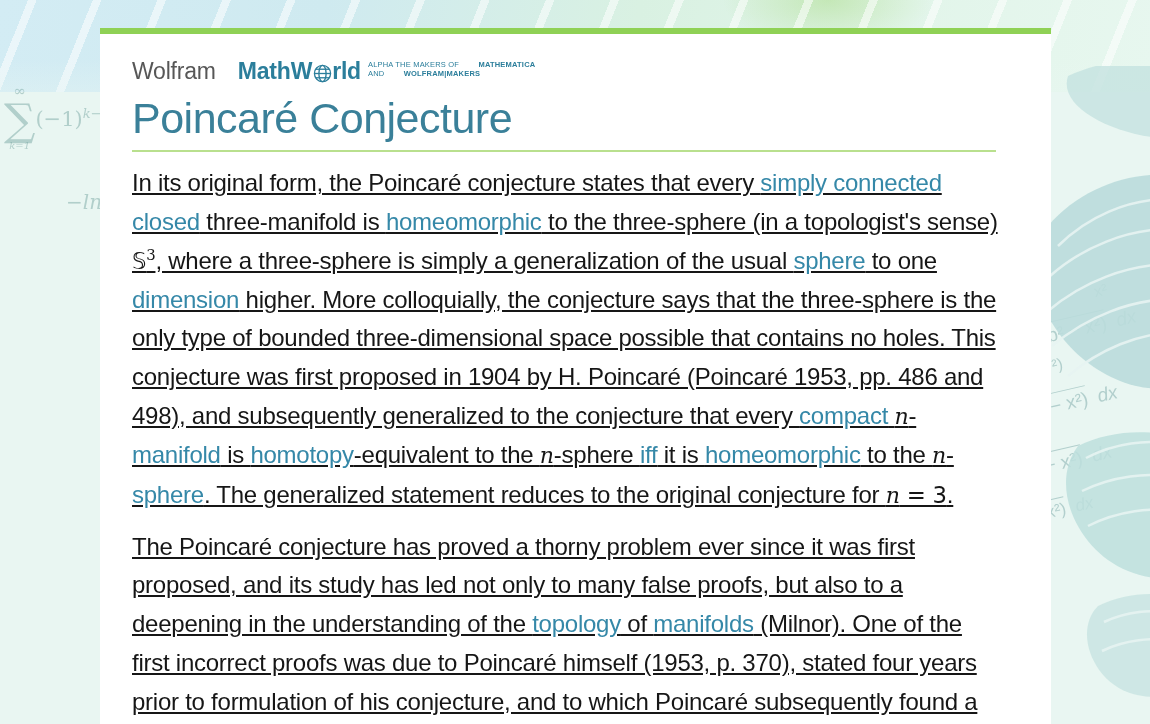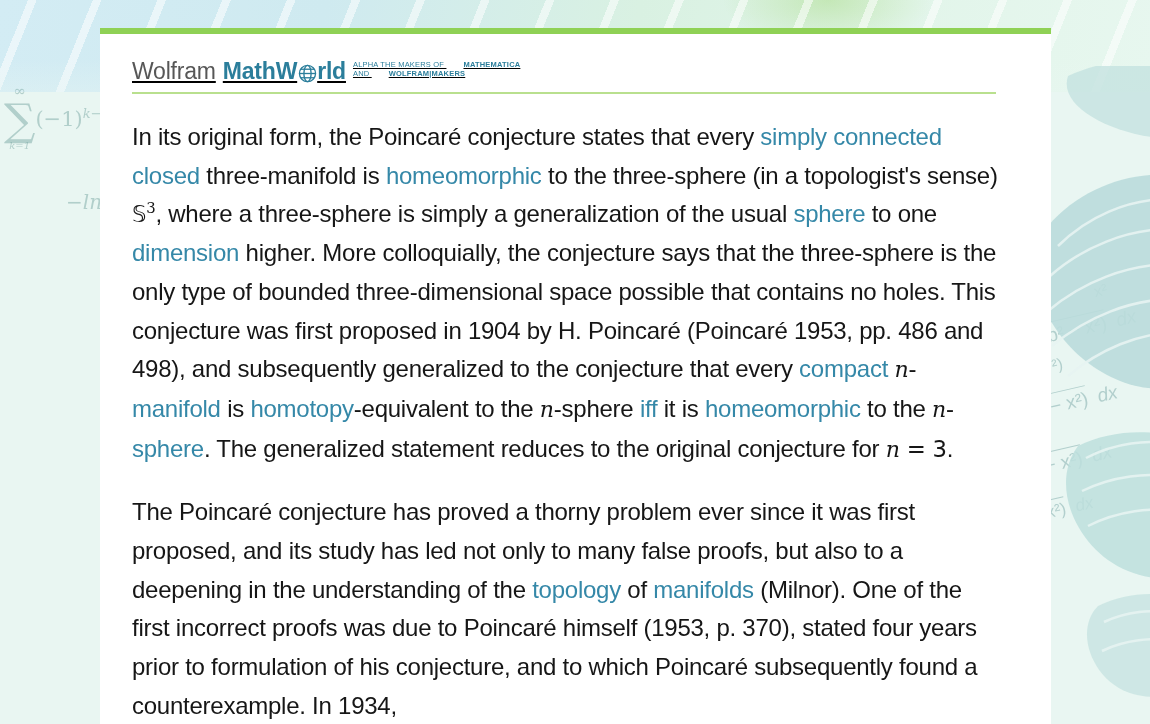--- a/index.html
+++ b/index.html
@@ -48,37 +48,37 @@
   .surface { position:absolute; right:-128px; top:66px; width:240px; height:640px; }
 
   
   .card {
     position:absolute; left:100px; top:28px; width:951px; height:calc(724px - 28px);
     background:#ffffff; border-top:6px solid #8fd155;
   }
   .card-inner { padding:24px 32px 0 32px; }
 
   
-  .logo-row { display:flex; align-items:flex-start; cursor:pointer;text-decoration:underline; }
+  .logo-row { display:flex; align-items:flex-start; cursor:pointer; }
   .logo-wolfram { font-size:23px; color:#575757; letter-spacing:-0.2px; }
-  .logo-mathworld { font-size:23px; color:#2b7e9b; font-weight:bold; letter-spacing:-0.2px; margin-left:7px; display:inline-flex; align-items:center; }
+  .logo-mathworld { font-size:23px; color:#2b7e9b; font-weight:bold; letter-spacing:-0.2px; margin-left:22px; display:inline-flex; align-items:center; }
   .globe { width:19px; height:19px; margin:3px 0 0 1px; }
   .tagline { margin:2px 0 0 7px; font-size:7.5px; line-height:9px; color:#2b7e9b; letter-spacing:.2px; }
   .tagline b { font-weight:bold;padding-left:17px; }
 
   
   .page-title {
     margin-top:9px; font-size:43px; font-weight:500; color:#3a8099; letter-spacing:-0.5px;
     line-height:1.15;
   }
   .title-rule { border:none; height:2px; background:#b9e08e; width:864px; margin-top:7px; }
 
   
   .article { width:866px; color:#161616; font-size:24px; line-height:38.7px; letter-spacing:-0.25px; }
-  .article p { margin-top:24px; }
+  .article p { margin-top:12px;text-decoration:underline; }
   .article a.lnk { color:#3588a8; text-decoration:none; }
   .math  { font-family:"DejaVu Serif", serif; font-style:italic; font-size:.92em; }
   .roman { font-family:"DejaVu Sans", serif; font-size:.95em; }
   .sup   { font-family:"DejaVu Serif", serif; vertical-align:super; font-size:.62em; line-height:0; }
   .txt   { }
 </style>
 </head>
 <body>
 
 <div class="bg">
@@ -142,20 +142,21 @@
             </g>
           </svg>
           <span>rld</span>
         </span>
       <div class="tagline">
         <div><span>ALPHA THE MAKERS OF </span><b>MATHEMATICA</b></div>
         <div><span>AND </span><b>WOLFRAM|MAKERS</b></div>
       </div>
     </div>
 
+    <h1 class="page-title">Poincaré Conjecture</h1>
     <hr class="title-rule">
 
     <div class="article">
       <p><span class="txt">In its original form, the Poincaré conjecture states that every </span><a href="#" class="lnk">simply connected closed</a><span class="txt"> three-manifold is </span><a href="#" class="lnk">homeomorphic</a><span class="txt"> to the three-sphere (in a topologist's sense) </span><span class="roman">𝕊</span><span class="sup">3</span><span class="txt">, where a three-sphere is simply a generalization of the usual </span><a href="#" class="lnk">sphere</a><span class="txt"> to one </span><a href="#" class="lnk">dimension</a><span class="txt"> higher. More colloquially, the conjecture says that the three-sphere is the only type of bounded three-dimensional space possible that contains no holes. This conjecture was first proposed in 1904 by H. Poincaré (Poincaré 1953, pp. 486 and 498), and subsequently generalized to the conjecture that every </span><a href="#" class="lnk">compact</a><span class="txt"> </span><span class="math">n</span><span class="txt">-</span><a href="#" class="lnk">manifold</a><span class="txt"> is </span><a href="#" class="lnk">homotopy</a><span class="txt">-equivalent to the </span><span class="math">n</span><span class="txt">-sphere </span><a href="#" class="lnk">iff</a><span class="txt"> it is </span><a href="#" class="lnk">homeomorphic</a><span class="txt"> to the </span><span class="math">n</span><span class="txt">-</span><a href="#" class="lnk">sphere</a><span class="txt">. The generalized statement reduces to the original conjecture for </span><span class="math">n</span><span class="roman"> = 3</span><span class="txt">.</span></p>
       <p><span class="txt">The Poincaré conjecture has proved a thorny problem ever since it was first proposed, and its study has led not only to many false proofs, but also to a deepening in the understanding of the </span><a href="#" class="lnk">topology</a><span class="txt"> of </span><a href="#" class="lnk">manifolds</a><span class="txt"> (Milnor). One of the first incorrect proofs was due to Poincaré himself (1953, p. 370), stated four years prior to formulation of his conjecture, and to which Poincaré subsequently found a counterexample. In 1934,</span></p>
     </div>
 
   </div>
 </div>
 

